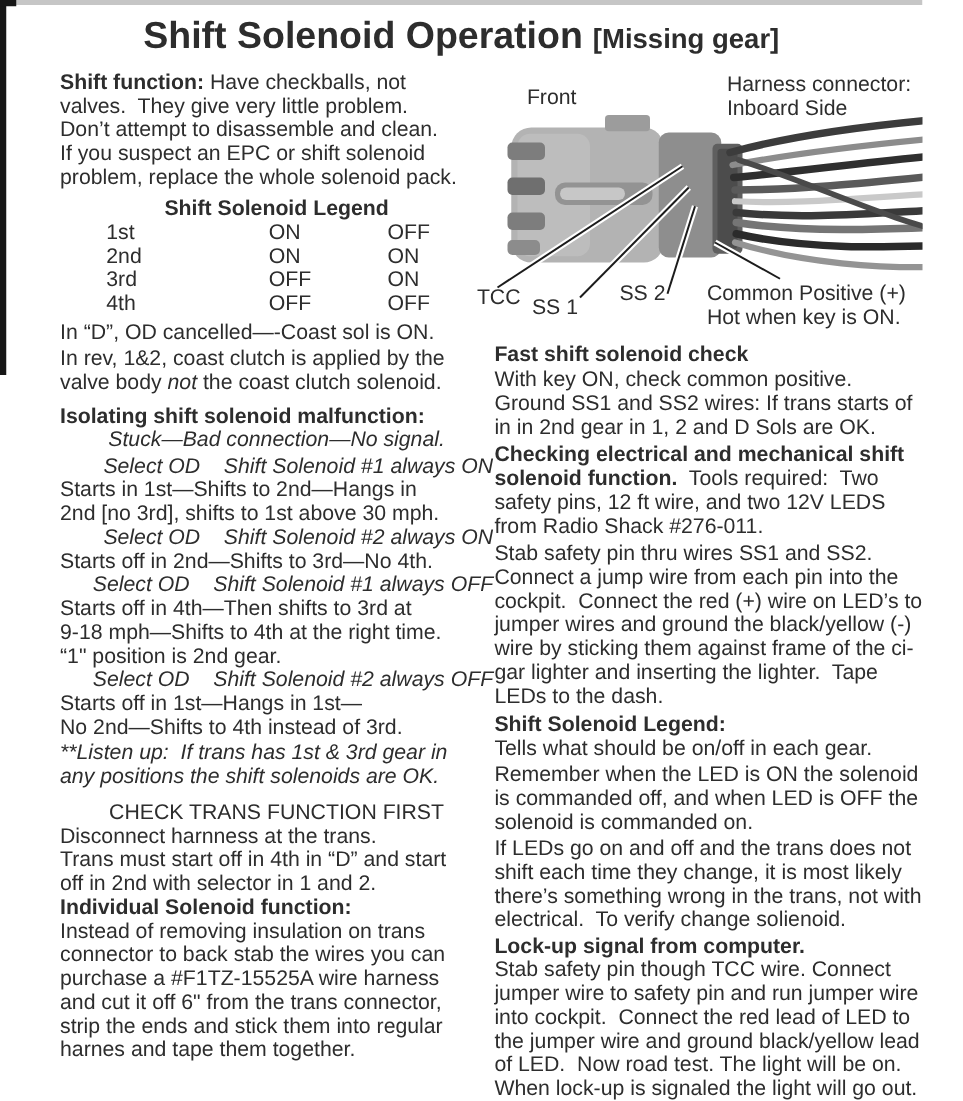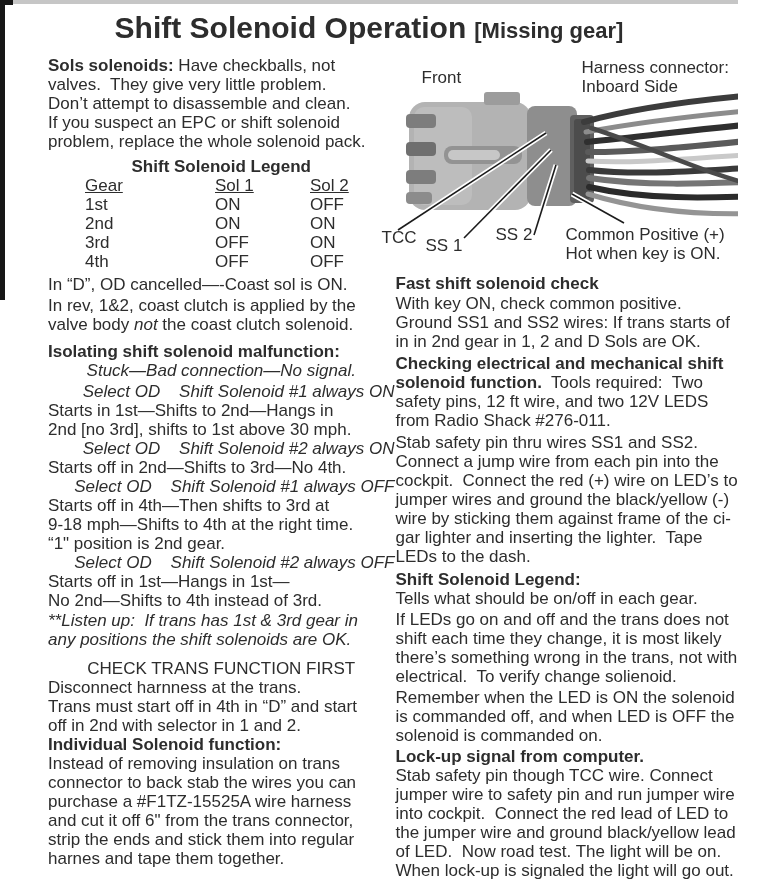--- a/index.html
+++ b/index.html
@@ -71,33 +71,28 @@
   <div class="cornerbar"></div>
 
   <h1 class="title" style="margin:0;">
     <span class="main">Shift Solenoid Operation</span><span class="suffix">[Missing gear]</span>
   </h1>
 
   <div class="cols">
 
     <div class="col-left">
 
-      <p class="para"><span class="b">Sols solenoids:</span><span> Have checkballs, not
+      <p class="para"><span class="b">Shift function:</span><span> Have checkballs, not
 valves.  They give very little problem.
 Don’t attempt to disassemble and clean.
 If you suspect an EPC or shift solenoid
 problem, replace the whole solenoid pack.</span></p>
 
       <div class="legend-title">Shift Solenoid Legend</div>
       <div class="legend-table">
-        <div class="legend-row">
-          <span class="lg-c1 lg-h">Gear</span>
-          <span class="lg-c2 lg-h">Sol 1</span>
-          <span class="lg-c3 lg-h">Sol 2</span>
-        </div>
         <div class="legend-row">
           <span class="lg-c1">1st</span>
           <span class="lg-c2">ON</span>
           <span class="lg-c3">OFF</span>
         </div>
         <div class="legend-row">
           <span class="lg-c1">2nd</span>
           <span class="lg-c2">ON</span>
           <span class="lg-c3">ON</span>
         </div>
@@ -217,27 +212,27 @@
       <p class="rp" style="margin-bottom:4px;">Stab safety pin thru wires SS1 and SS2.
 Connect a jump wire from each pin into the
 cockpit.  Connect the red (+) wire on LED’s to
 jumper wires and ground the black/yellow (-)
 wire by sticking them against frame of the ci-
 gar lighter and inserting the lighter.  Tape
 LEDs to the dash.</p>
 
       <p class="r-head">Shift Solenoid Legend:</p>
       <p class="rp" style="margin-bottom:2px;">Tells what should be on/off in each gear.</p>
+      <p class="rp" style="margin-bottom:2px;">Remember when the LED is ON the solenoid
+is commanded off, and when LED is OFF the
+solenoid is commanded on.</p>
       <p class="rp" style="margin-bottom:2px;">If LEDs go on and off and the trans does not
 shift each time they change, it is most likely
 there’s something wrong in the trans, not with
 electrical.  To verify change solienoid.</p>
-      <p class="rp" style="margin-bottom:2px;">Remember when the LED is ON the solenoid
-is commanded off, and when LED is OFF the
-solenoid is commanded on.</p>
 
       <p class="r-head">Lock-up signal from computer.</p>
       <p class="rp">Stab safety pin though TCC wire. Connect
 jumper wire to safety pin and run jumper wire
 into cockpit.  Connect the red lead of LED to
 the jumper wire and ground black/yellow lead
 of LED.  Now road test. The light will be on.
 When lock-up is signaled the light will go out.</p>
     </div>
 

